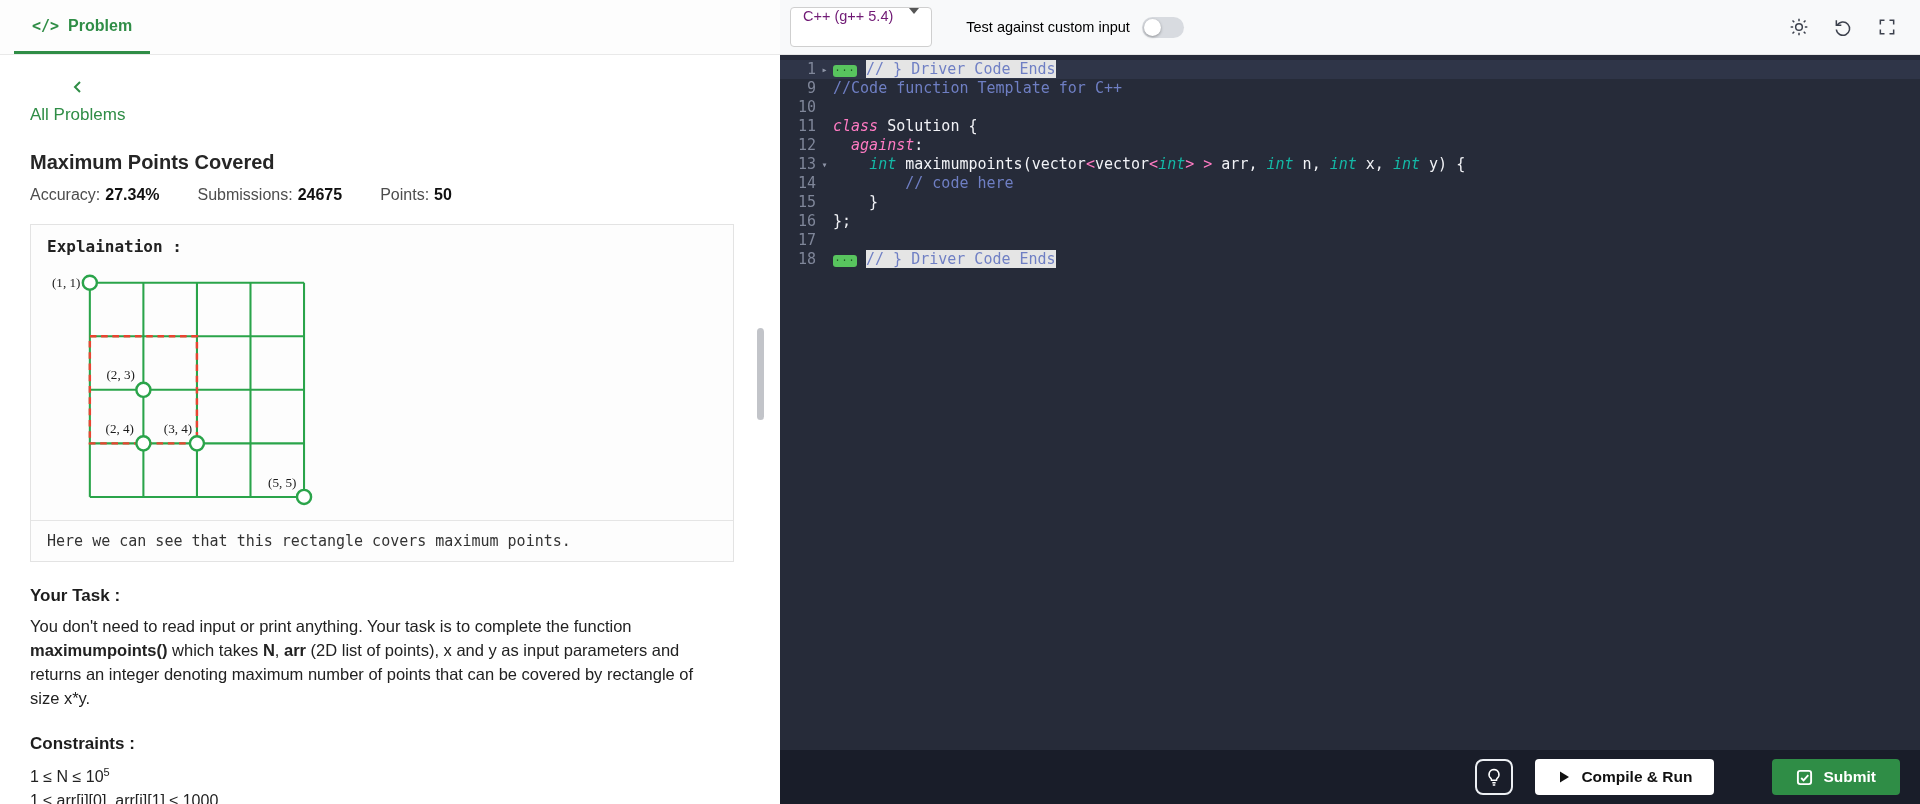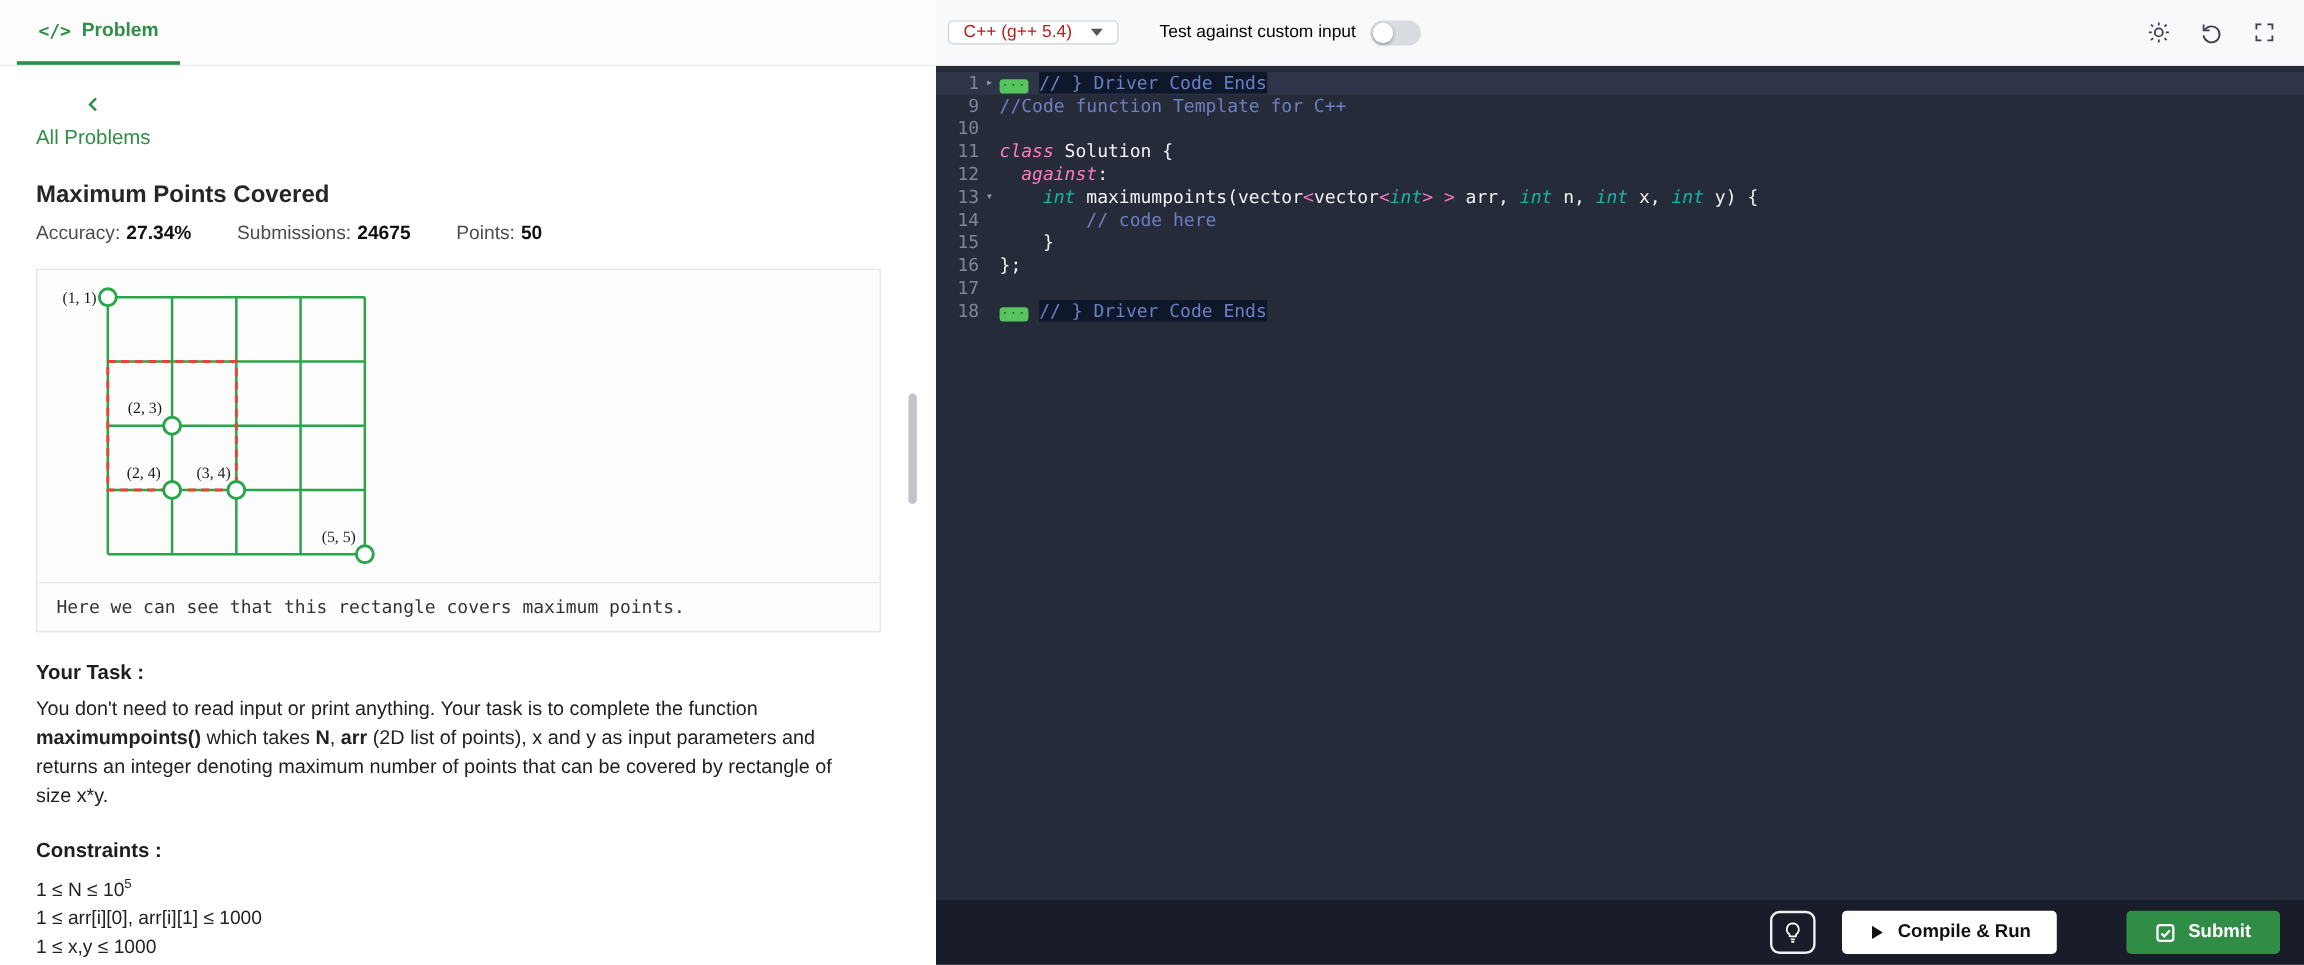--- a/index.html
+++ b/index.html
@@ -37,23 +37,23 @@
   .constraints sup { font-size:11px; }
 
   .left-scrollbar { position:absolute; right:16px; top:56px; bottom:6px; width:7px; }
   .left-scrollbar .thumb { position:absolute; top:272px; height:92px; width:7px;
                            background:#c2c4c9; border-radius:4px; }
 
   
   .right-panel { flex:1; height:100%; display:flex; flex-direction:column; background:#262b39; }
   .editor-topbar { height:55px; flex:none; background:#f8f9fa; border-bottom:1px solid #e6e6e6;
                    display:flex; align-items:center; padding:0 16px 0 10px; }
-  .lang-select { height:20px; background:#fff; border:1px solid #cfcfcf; border-radius:4px;
-                 display:flex; align-items:center; gap:16px; padding:0 12px;
-                 font-size:14.5px; color:#b91c1c; cursor:pointer; }
+  .lang-select { height:40px; background:#fff; border:1px solid #cfcfcf; border-radius:4px;
+                 display:flex; gap:16px; padding:0 12px;
+                 font-size:14.5px; color:#701a75; cursor:pointer; }
   .caret-down { width:0; height:0; border-left:5px solid transparent; border-right:5px solid transparent;
                 border-top:6px solid #555; }
   .custom-input { display:flex; align-items:center; gap:12px; margin-left:34px; }
   .custom-input-label { font-size:14.5px; color:#000000; }
   .toggle { width:42px; height:21px; background:#d8dbe0; border-radius:11px; position:relative; cursor:pointer; }
   .toggle .knob { position:absolute; left:2px; top:2px; width:17px; height:17px; background:#fff;
                   border-radius:50%; box-shadow:0 1px 3px rgba(0,0,0,.35); }
   .topbar-spacer { flex:1; }
   .icon-btn { width:34px; height:34px; display:flex; align-items:center; justify-content:center;
               background:transparent; border:none; cursor:pointer; margin-left:10px; }
@@ -63,21 +63,21 @@
   .code-line { display:flex; height:19px; }
   .code-line.active { background:#2f3548; }
   .gutter-num { flex:none; width:36px; text-align:right; color:#7f8699; user-select:none; }
   .fold { flex:none; width:17px; text-align:center; font-size:10px; color:#8d94a6; line-height:19px; }
   .code-text { white-space:pre; color:#f2f3f7; }
   .tok.plain { color:#f2f3f7; }
   .tok.comment { color:#6f7fc4; }
   .tok.kw { color:#ff7bc3; font-style:italic; }
   .tok.type { color:#14b8a6; font-style:italic; }
   .tok.op { color:#ff7bc3; }
-  .tok.hl { background:#0f172a; }
+  .tok.hl { background:#e5e5e5; }
   .fold-badge { display:inline-block; width:24px; height:12px; background:#58c45e; border-radius:3px;
                 color:#1e5b24; font-size:10px; line-height:11px; text-align:center;
                 letter-spacing:1px; margin-right:9px; cursor:pointer; }
 
   .editor-actions { height:54px; flex:none; background:#191d29; display:flex; align-items:center;
                     justify-content:flex-end; padding:0 20px; gap:22px; }
   .bulb-btn { width:38px; height:36px; border:2px solid #eceff3; border-radius:8px; background:transparent;
               display:flex; align-items:center; justify-content:center; cursor:pointer; }
   .btn { height:36px; border:none; border-radius:4px; display:flex; align-items:center; gap:10px;
          font-family:"Liberation Sans", sans-serif; font-size:15.5px; font-weight:bold; cursor:pointer; }
@@ -115,20 +115,21 @@
         </span>
         <span>
           <span>Submissions:</span><b>24675</b>
         </span>
         <span>
           <span>Points:</span><b>50</b>
         </span>
       </div>
 
       <div class="example-box">
+        <div class="example-heading">Explaination :</div>
 
         <svg class="example-diagram" width="310" height="250" viewBox="0 0 330 266">
 
           <g stroke="#2aa44a" stroke-width="2.2">
             <line x1="52" y1="22" x2="52" y2="250"></line>
               <line x1="109" y1="22" x2="109" y2="250"></line>
             <line x1="166" y1="22" x2="166" y2="250"></line>
               <line x1="223" y1="22" x2="223" y2="250"></line>
             <line x1="280" y1="22" x2="280" y2="250"></line>
             <line x1="52" y1="22" x2="280" y2="22"></line>

